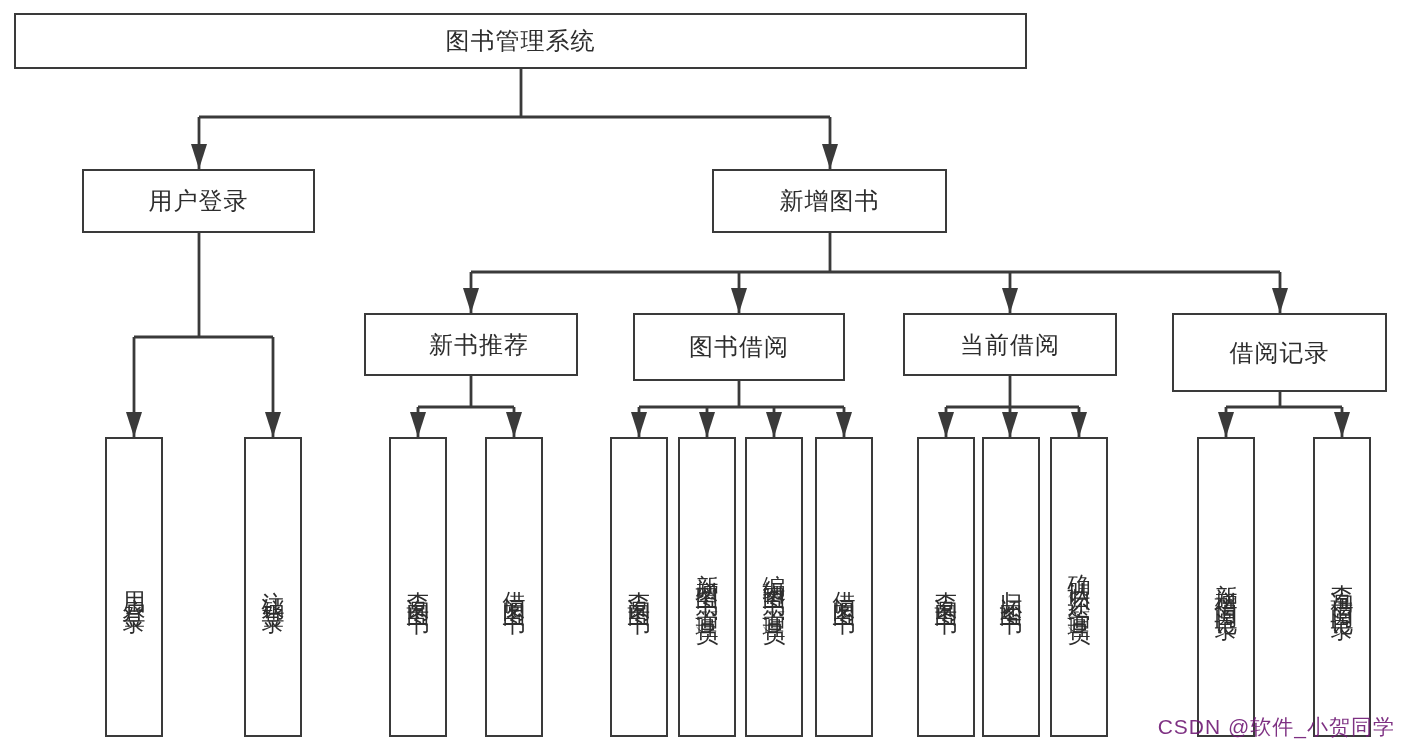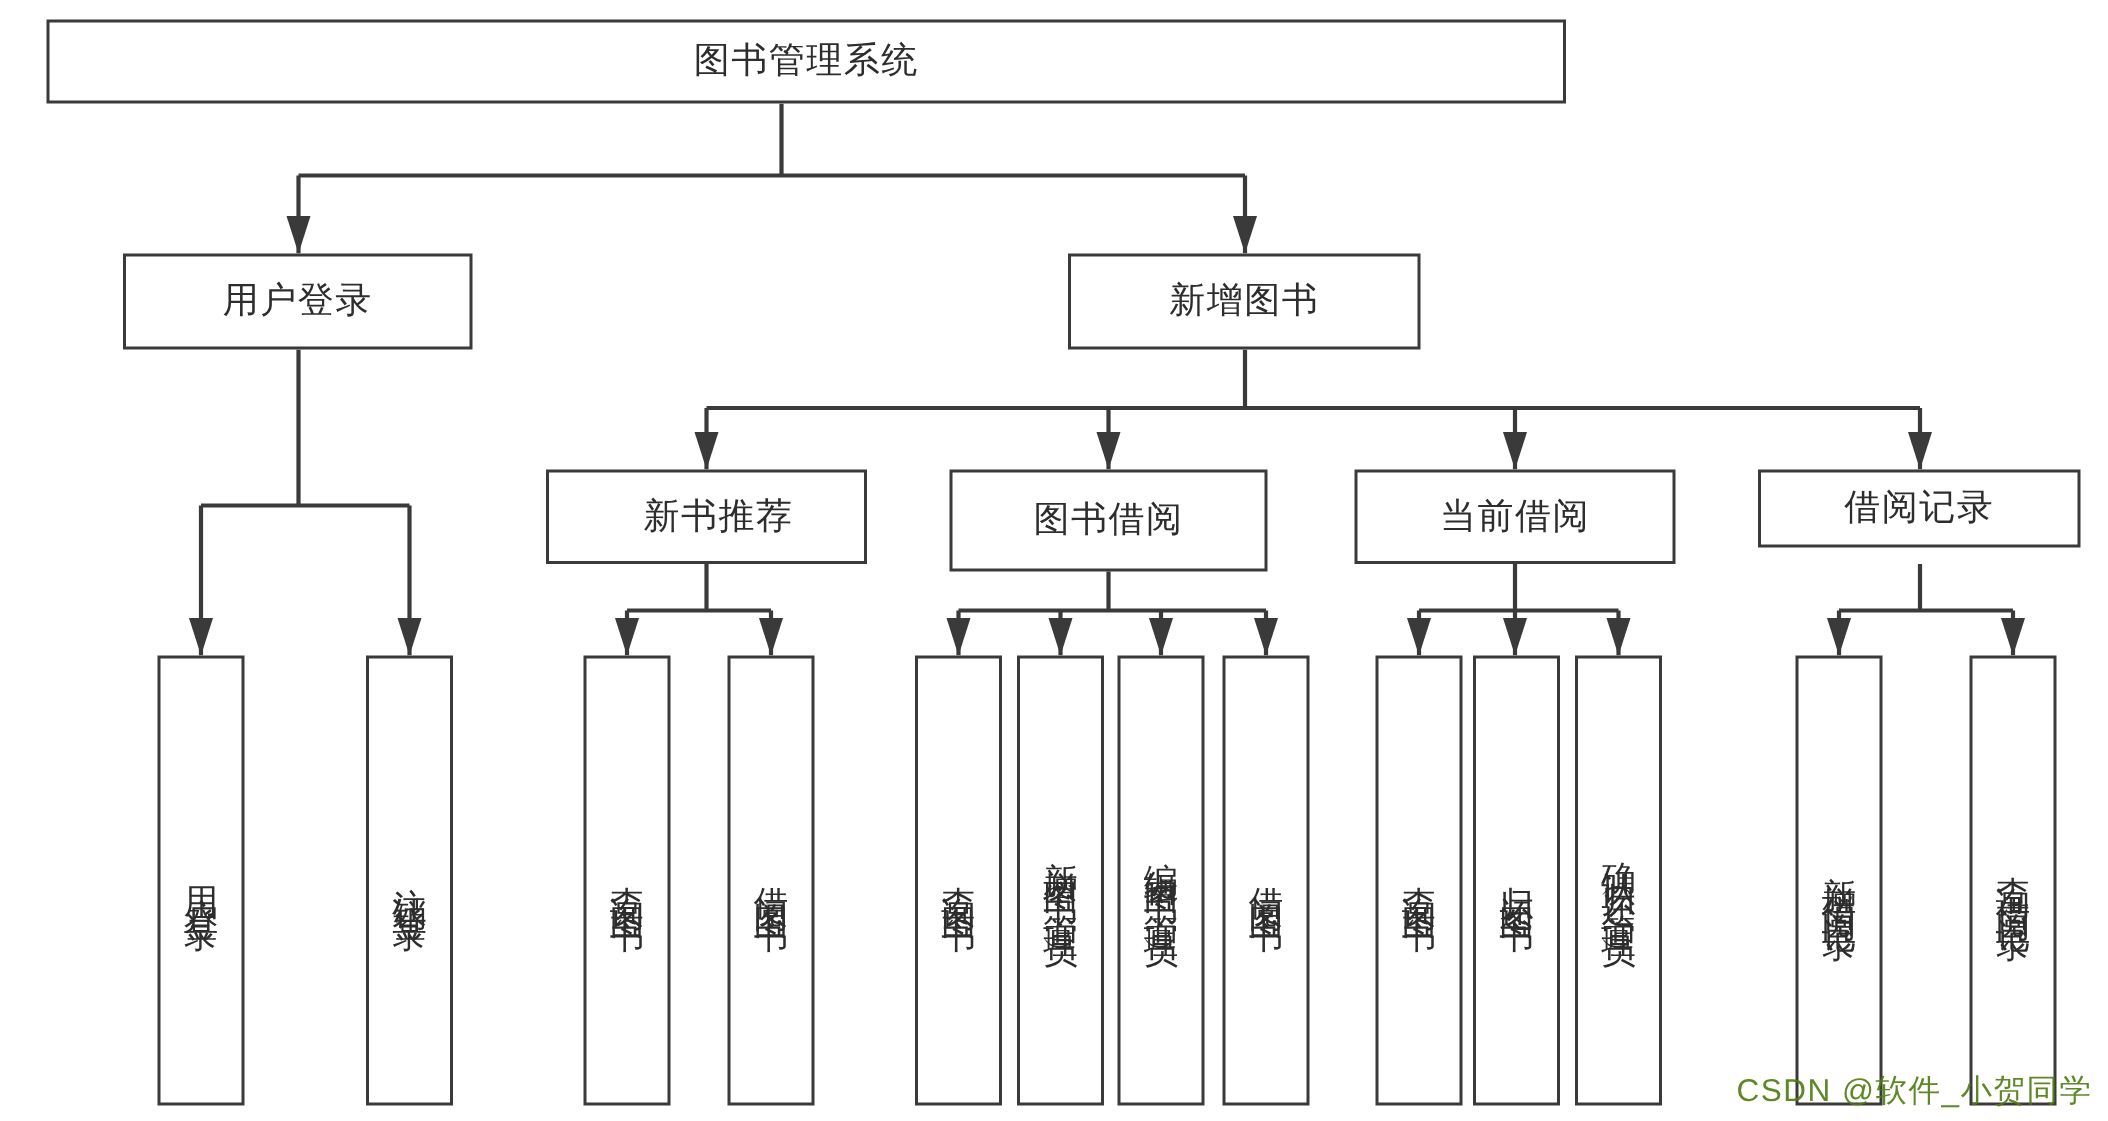--- a/index.html
+++ b/index.html
@@ -42,21 +42,21 @@
     letter-spacing: 7px;
     white-space: normal;
     text-align: center;
   }
   .watermark {
     position: absolute;
     right: 10px;
     bottom: 6px;
     font-size: 21px;
     letter-spacing: 1px;
-    color: #4d7c0f;
+    color: #701a75;
     opacity: 0.9;
     z-index: 5;
   }
 </style>
 </head>
 <body>
 
 <div class="stage">
 
   <svg class="wires" width="1405" height="747" viewBox="0 0 1405 747">
@@ -97,29 +97,29 @@
       <path d="M774 407 V437" marker-end="url(#arrow)"></path>
       <path d="M844 407 V437" marker-end="url(#arrow)"></path>
       <path d="M946 407 V437" marker-end="url(#arrow)"></path>
       <path d="M1010 407 V437" marker-end="url(#arrow)"></path>
       <path d="M1079 407 V437" marker-end="url(#arrow)"></path>
       <path d="M1226 407 V437" marker-end="url(#arrow)"></path>
       <path d="M1342 407 V437" marker-end="url(#arrow)"></path>
     </g>
   </svg>
 
-  <div class="node" style="left:14px; top:13px; width:1013px; height:56px;margin-left:17px;">图书管理系统</div>
+  <div class="node" style="left:14px; top:13px; width:1013px; height:56px;">图书管理系统</div>
 
   <div class="node" style="left:82px; top:169px; width:233px; height:64px;">用户登录</div>
   <div class="node" style="left:712px; top:169px; width:235px; height:64px;">新增图书</div>
 
   <div class="node" style="left:364px; top:313px; width:214px; height:63px;padding-left:16px;">新书推荐</div>
   <div class="node" style="left:633px; top:313px; width:212px; height:68px;">图书借阅</div>
   <div class="node" style="left:903px; top:313px; width:214px; height:63px;">当前借阅</div>
-  <div class="node" style="left:1172px; top:313px; width:215px; height:52px;">借阅记录</div>
+  <div class="node" style="left:1172px; top:313px; width:215px; height:79px;">借阅记录</div>
 
   <div class="node leaf" style="left:105px; top:437px; width:58px; height:300px;">用户登录</div>
   <div class="node leaf" style="left:244px; top:437px; width:58px; height:300px;">注销登录</div>
 
   <div class="node leaf" style="left:389px; top:437px; width:58px; height:300px;">查询图书</div>
   <div class="node leaf" style="left:485px; top:437px; width:58px; height:300px;">借阅图书</div>
 
   <div class="node leaf" style="left:610px; top:437px; width:58px; height:300px;">查询图书</div>
   <div class="node leaf" style="left:678px; top:437px; width:58px; height:300px;">新增图书（管理员）</div>
   <div class="node leaf" style="left:745px; top:437px; width:58px; height:300px;">编辑图书（管理员）</div>

